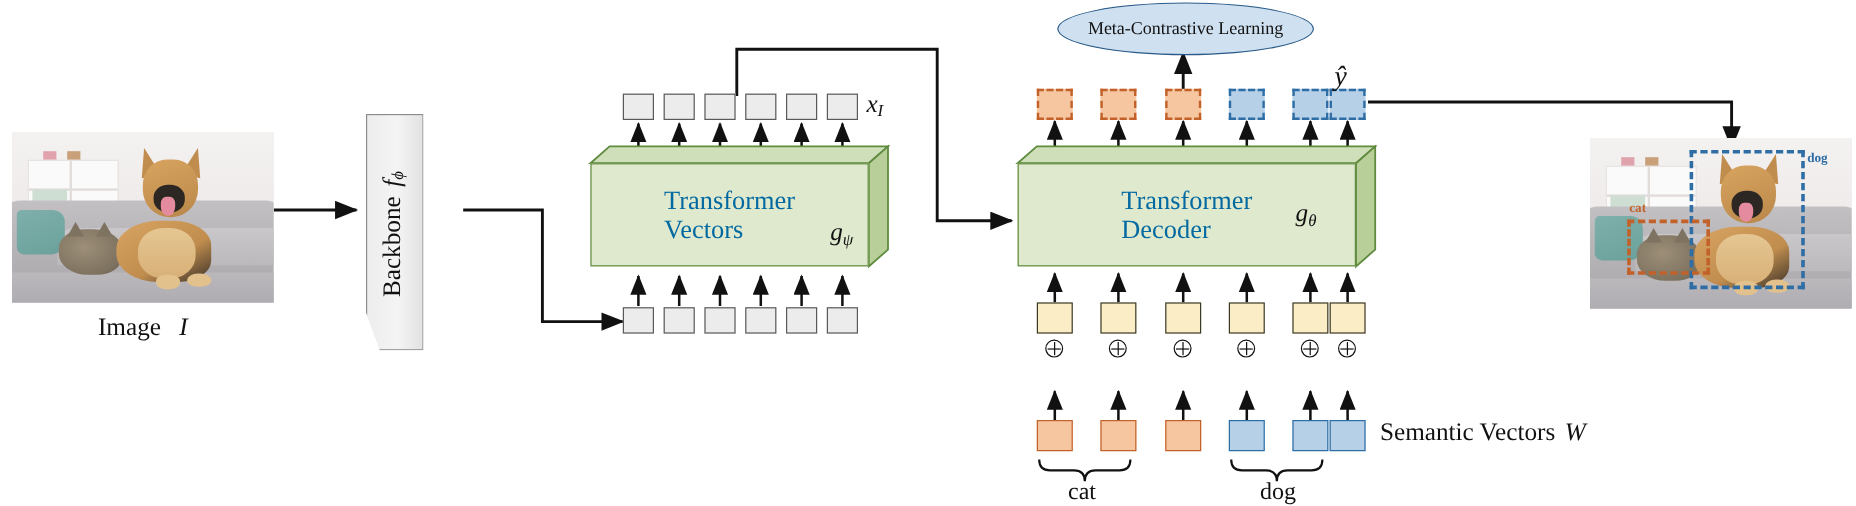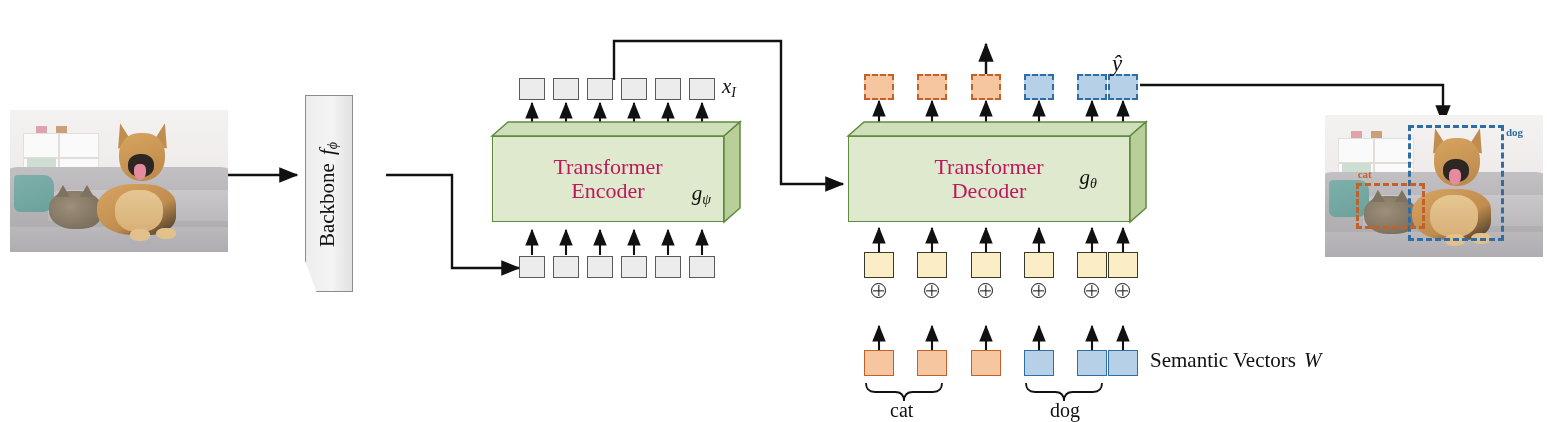--- a/index.html
+++ b/index.html
@@ -156,21 +156,21 @@
     display:flex; align-items:center; justify-content:center;
   }
   .mod3d .top {
     position:absolute; left:0; top:0; width:100%; height:14px;
     background:#cfdfb9;
     clip-path: polygon(0% 100%, 16px 0%, 100% 0%, calc(100% - 16px) 100%);
     border:0;
   }
   .mod3d svg { position:absolute; left:0; top:0; overflow:visible; }
   .mod-label {
-    text-align:center; line-height:1.08; color:#be185d;
+    text-align:left; line-height:1.08; color:#0369a1;
   }
 
   
   .linbar {
     position:absolute;
     background:#dfe9ce; border:1.5px solid #5f8b3e; border-radius:9px;
     display:flex; align-items:center; justify-content:center;
     box-sizing:border-box;
   }
 
@@ -301,20 +301,24 @@
     <div class="ph-dog-chest"></div>
     <div class="ph-dog-ear-l"></div>
     <div class="ph-dog-ear-r"></div>
     <div class="ph-dog-head"></div>
     <div class="ph-dog-snout"></div>
     <div class="ph-dog-tongue"></div>
     <div class="ph-dog-paw1"></div>
     <div class="ph-dog-paw2"></div>
   </div>
 
+  <div class="abs lbl" style="left:10px; top:262px; width:218px; text-align:center; font-size:21px;">
+    <span>Image</span>
+    <span class="italic" style="margin-left:10px;">I</span>
+  </div>
 
   <div class="backbone" style="left:305px; top:95px; width:46px; height:195px;">
   </div>
   <div class="abs backbone-txt lbl" style="left:248px; top:183px; width:160px; text-align:center; font-size:21px;">
     <span>Backbone</span><span class="italic" style="margin-left:8px;">f</span><span class="italic" style="font-size:14px; vertical-align:-3px;">ϕ</span>
   </div>
 
   <div class="tok tok-gray" style="left:519px; top:256px; width:26px; height:22px;"></div>
   <div class="tok tok-gray" style="left:553px; top:256px; width:26px; height:22px;"></div>
   <div class="tok tok-gray" style="left:587px; top:256px; width:26px; height:22px;"></div>
@@ -324,39 +328,42 @@
 
   <div class="mod3d" style="left:492px; top:122px; width:248px; height:100px;">
     <div class="top"></div>
     <svg width="248" height="100" viewBox="0 0 248 100">
       <path d="M0,14 L16,0 L248,0 L232,14 Z" fill="#cfdfb9" stroke="#5f8b3e" stroke-width="1.5"></path>
       <path d="M232,14 L248,0 L248,86 L232,100 Z" fill="#b9cf99" stroke="#5f8b3e" stroke-width="1.5"></path>
     </svg>
     <div class="face">
       <div class="mod-label" style="font-size:22px;">
         <span>Transformer</span><br>
-        <span>Encoder</span>
+        <span>Vectors</span>
       </div>
       <div class="abs lbl italic" style="right:12px; top:46px; font-size:21px;">
         <span>g</span><span style="font-size:14px; vertical-align:-4px;">ψ</span>
       </div>
     </div>
   </div>
 
   <div class="tok tok-gray" style="left:519px; top:78px; width:26px; height:22px;"></div>
   <div class="tok tok-gray" style="left:553px; top:78px; width:26px; height:22px;"></div>
   <div class="tok tok-gray" style="left:587px; top:78px; width:26px; height:22px;"></div>
   <div class="tok tok-gray" style="left:621px; top:78px; width:26px; height:22px;"></div>
   <div class="tok tok-gray" style="left:655px; top:78px; width:26px; height:22px;"></div>
   <div class="tok tok-gray" style="left:689px; top:78px; width:26px; height:22px;"></div>
 
   <div class="abs lbl italic" style="left:722px; top:76px; font-size:21px;">
     <span>x</span><span style="font-size:14px; vertical-align:-4px;">I</span>
   </div>
 
+  <div class="ellipse" style="left:881px; top:2px; width:212px; height:42px;">
+    <span class="lbl" style="font-size:15px;">Meta-Contrastive Learning</span>
+  </div>
 
   <div class="tok tok-orange-d" style="left:864px; top:74px; width:30px; height:26px;"></div>
   <div class="tok tok-orange-d" style="left:917px; top:74px; width:30px; height:26px;"></div>
   <div class="tok tok-orange-d" style="left:971px; top:74px; width:30px; height:26px;"></div>
   <div class="tok tok-blue-d" style="left:1024px; top:74px; width:30px; height:26px;"></div>
   <div class="tok tok-blue-d" style="left:1077px; top:74px; width:30px; height:26px;"></div>
   <div class="tok tok-blue-d" style="left:1108px; top:74px; width:30px; height:26px;"></div>
 
   <div class="abs lbl italic" style="left:1112px; top:52px; font-size:23px;">
     <span>ŷ</span>

